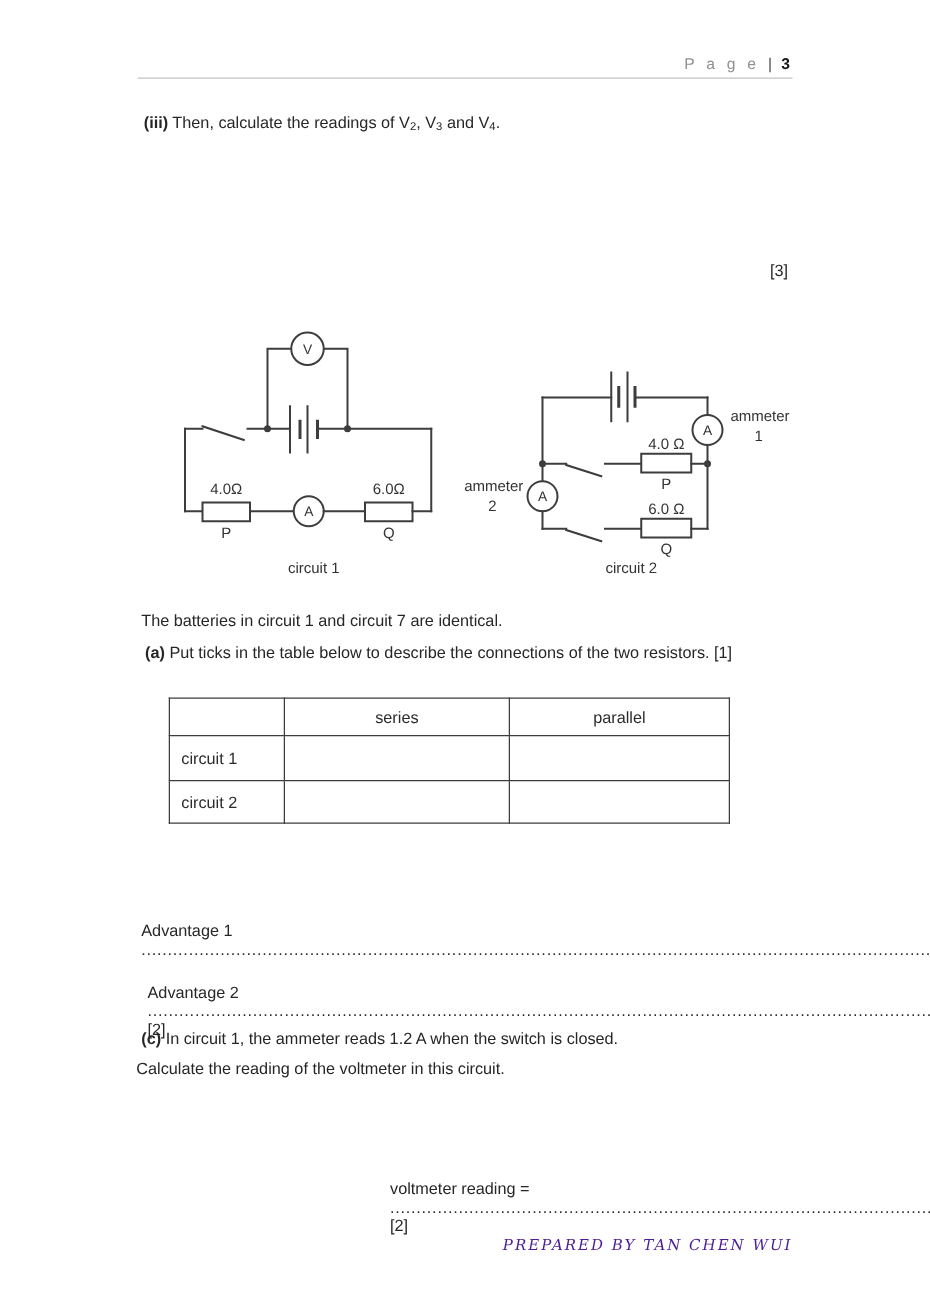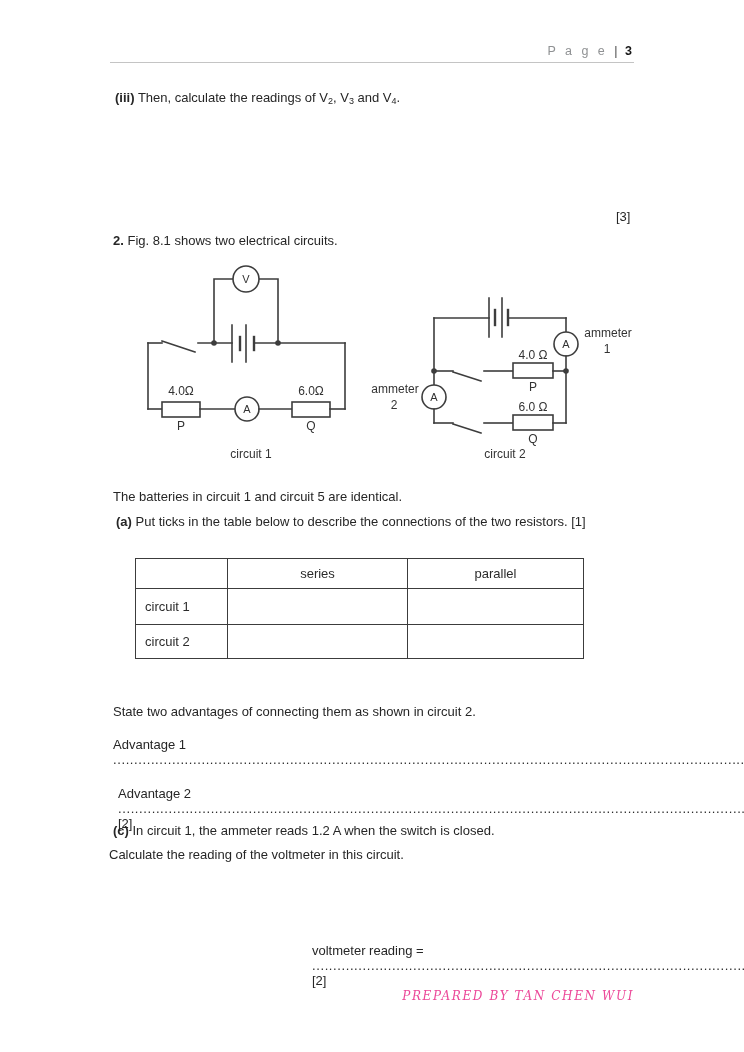--- a/index.html
+++ b/index.html
@@ -15,36 +15,35 @@
   .rule{height:1px;background:#c4c4c4;}
   .dotline{display:flex;align-items:baseline;flex-direction:column;}
   .dotline .lbl{flex:0 0 auto;margin-right:4px;}
   .dots{flex:1 1 auto;overflow:hidden;white-space:nowrap;letter-spacing:.6px;color:#2b2b2b;}
   .marks{flex:0 0 auto;margin-left:5px;}
   .qtable{border-collapse:collapse;table-layout:fixed;}
   .qtable td{border:1px solid #3c3c3c;font-size:13px;color:#2b2b2b;background:#fff;}
   .qtable .hd{text-align:center;vertical-align:middle;}
   .qtable .rowlbl{text-align:left;padding-left:9px;vertical-align:middle;}
   .footer{font-family:"DejaVu Serif",serif;font-style:italic;font-size:12px;
-          letter-spacing:1.6px;color:#ec4899;text-align:right;white-space:nowrap;}
+          letter-spacing:1.6px;color:#4c1d95;text-align:right;white-space:nowrap;}
   svg text{font-family:"Liberation Sans",sans-serif;fill:#333;}
 </style>
 </head>
 <body>
 
 <div class="page">
 
   <div class="abs hdr" style="top:44px;right:112px;"><span>P a g e</span>&nbsp;<span class="pipe">|</span>&nbsp;<span class="num">3</span></div>
   <div class="abs rule" style="top:62px;left:110px;width:524px;"></div>
 
   <div class="abs t" style="top:90px;left:115px;"><span class="b">(iii)</span><span> Then, calculate the readings of V</span><sub>2</sub><span>, V</span><sub>3</sub><span> and V</span><sub>4</sub><span>.</span></div>
 
   <div class="abs t" style="top:209px;left:616px;">[3]</div>
 
-  <div class="abs t" style="top:233px;left:113px;"><span class="b">2.</span><span> Fig. 8.1 shows two electrical circuits.</span></div>
 
   <svg class="abs" style="top:262px;left:140px;" width="500" height="205" viewBox="0 0 500 205">
     <g stroke="#3d3d3d" stroke-width="1.6" fill="none" stroke-linecap="square">
 
       <path d="M74,81 L74,17 L93,17"></path>
       <path d="M119,17 L138,17 L138,81"></path>
       <circle cx="106" cy="17" r="13" fill="#fff"></circle>
 
       <path d="M8,81 L22,81"></path>
       <path d="M22,79 L55,90"></path>
@@ -117,21 +116,21 @@
       <text x="255" y="131">ammeter</text>
       <text x="254" y="147">2</text>
       <text x="393" y="97">4.0 Ω</text>
       <text x="393" y="129">P</text>
       <text x="393" y="149">6.0 Ω</text>
       <text x="393" y="181">Q</text>
       <text x="365" y="196">circuit 2</text>
     </g>
   </svg>
 
-  <div class="abs t" style="top:489px;left:113px;">The batteries in circuit 1 and circuit 5 are identical.</div>
+  <div class="abs t" style="top:489px;left:113px;">The batteries in circuit 1 and circuit 7 are identical.</div>
 
   <div class="abs t" style="top:514px;left:116px;"><span class="b">(a)</span><span> Put ticks in the table below to describe the connections of the two resistors. </span><span>[1]</span></div>
 
   <table class="qtable abs" style="top:558px;left:135px;">
     <colgroup>
         <col style="width:92px">
         <col style="width:180px">
         <col style="width:176px">
       </colgroup>
     <tbody>
@@ -146,21 +145,20 @@
       <td></td>
     </tr>
     <tr style="height:34px">
       <td class="rowlbl">circuit 2</td>
       <td></td>
       <td></td>
     </tr>
   </tbody>
     </table>
 
-  <div class="abs t" style="top:704px;left:113px;">State two advantages of connecting them as shown in circuit 2.</div>
 
   <div class="abs t dotline" style="top:737px;left:113px;width:522px;">
     <span class="lbl">Advantage 1</span>
     <span class="dots">................................................................................................................................................................</span>
   </div>
   <div class="abs t dotline" style="top:786px;left:113px;width:522px;">
     <span class="lbl">Advantage 2</span>
     <span class="dots">................................................................................................................................................................</span>
     <span class="marks">[2]</span>
   </div>

